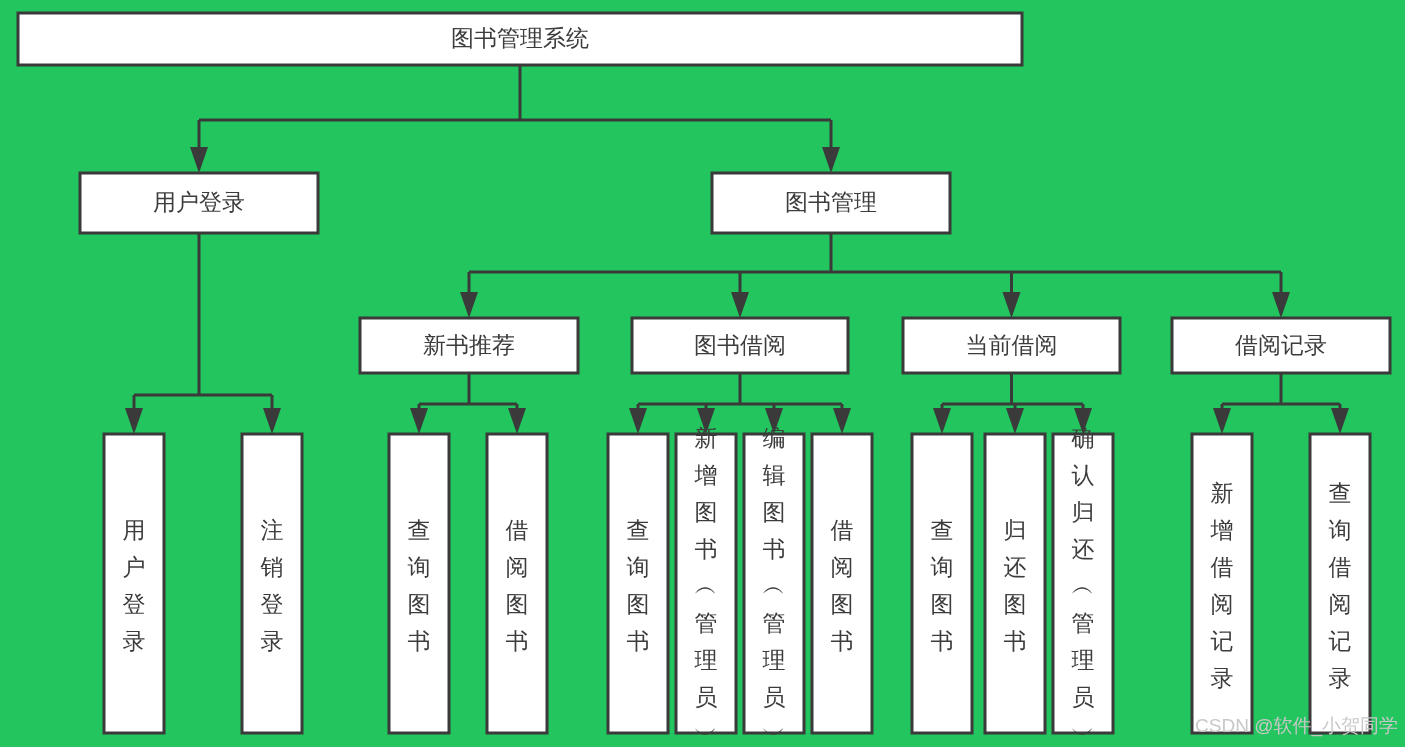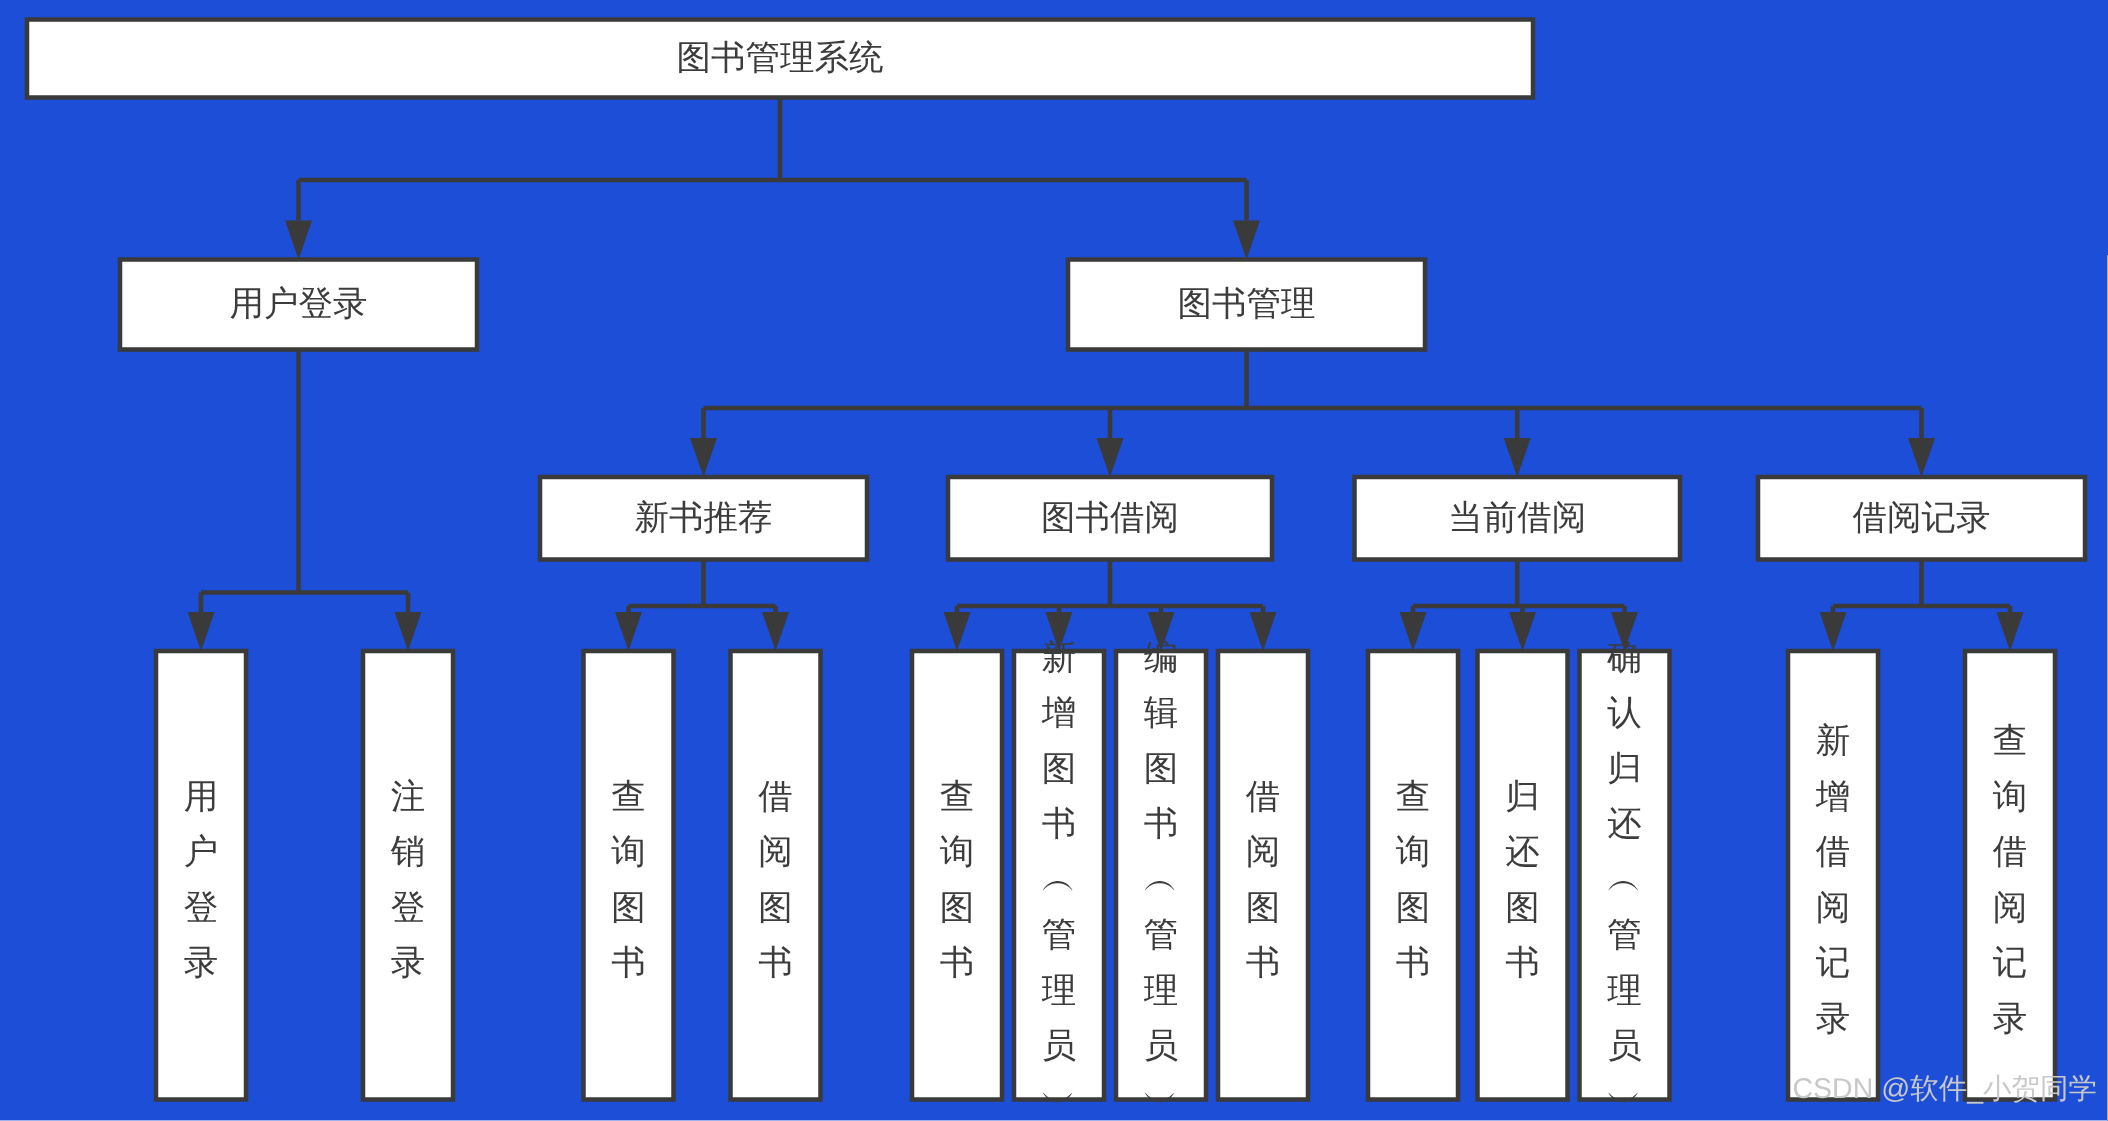--- a/index.html
+++ b/index.html
@@ -8,21 +8,21 @@
     padding: 0;
     background: #ffffff;
   }
   body {
     font-family: "Liberation Sans", "DejaVu Sans", sans-serif;
   }
   #diagram-root {
     position: relative;
     width: 1405px;
     height: 747px;
-    background: #1d4ed8;
+    background: #22c55e;
     overflow: hidden;
   }
   svg.flowchart {
     display: block;
     width: 1405px;
     height: 747px;
   }
   .node-box {
     fill: #ffffff;
     stroke: #3a3a3a;

